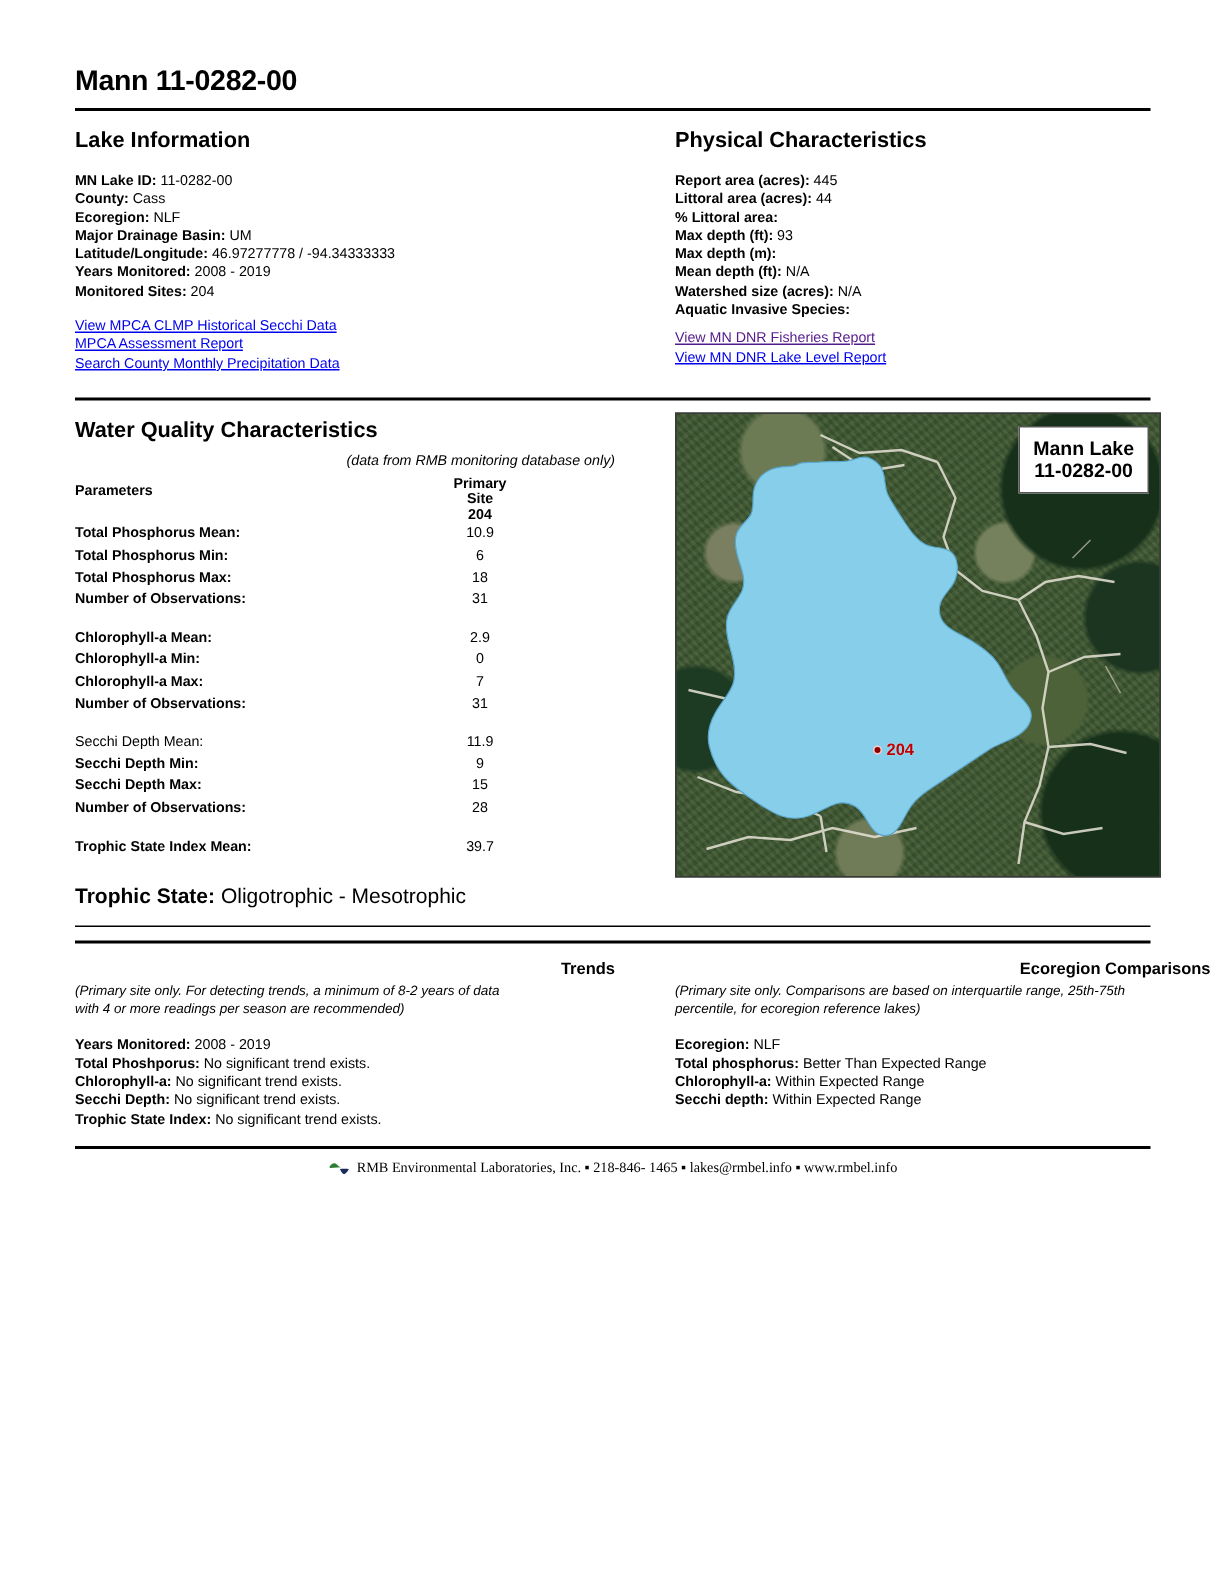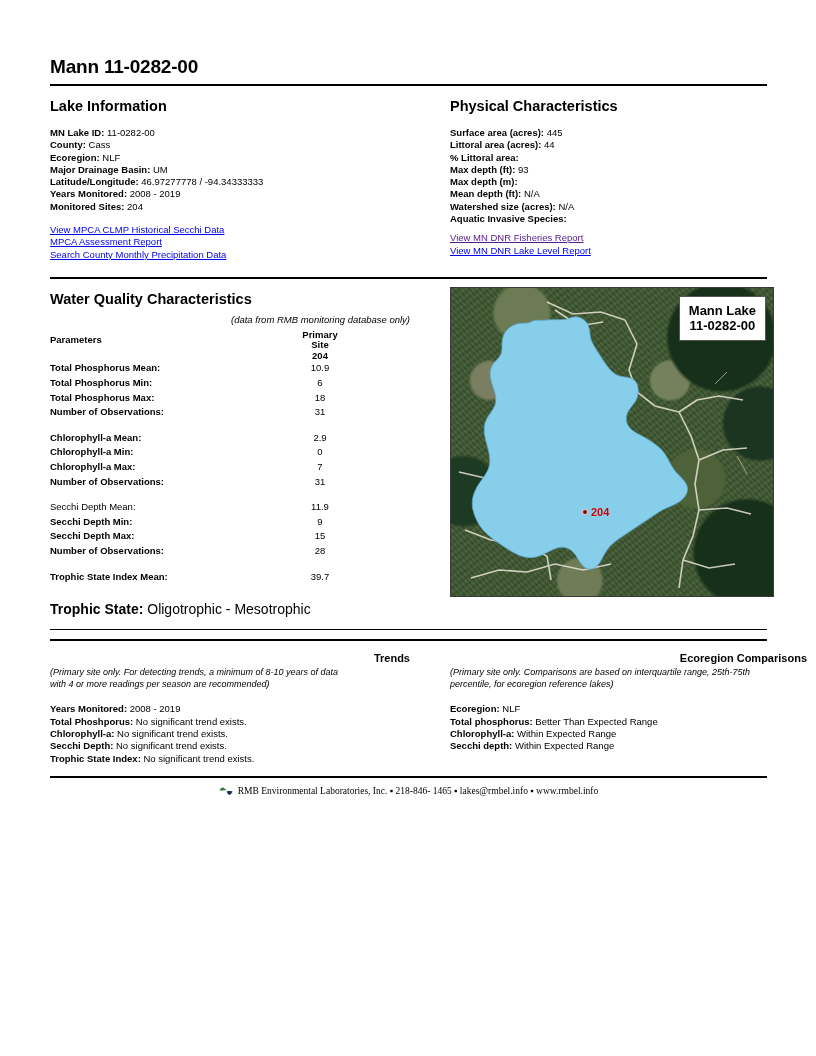--- a/index.html
+++ b/index.html
@@ -11,21 +11,21 @@
     width: 816px;
     height: 1056px;
     font-family: "Liberation Sans", sans-serif;
     color: #000000;
     position: relative;
     overflow: hidden;
   }
   .page {
     position: absolute;
     left: 50px;
-    top: 56px;
+    top: 44px;
     width: 717px;
   }
   
   .doc-title {
     font-size: 19px;
     font-weight: bold;
     letter-spacing: -0.2px;
     margin: 0 0 6px 0;
     line-height: 22px;
   }
@@ -237,21 +237,21 @@
       <div class="links">
         <a class="lnk">View MPCA CLMP Historical Secchi Data</a>
         <a class="lnk">MPCA Assessment Report</a>
         <a class="lnk">Search County Monthly Precipitation Data</a>
       </div>
     </div>
 
     <div class="col-r">
       <div class="sec-head">Physical Characteristics</div>
       <div>
-        <div class="kv"><b>Surface area (acres):</b> <span>445</span></div>
+        <div class="kv"><b>Report area (acres):</b> <span>445</span></div>
         <div class="kv"><b>Littoral area (acres):</b> <span>44</span></div>
         <div class="kv"><b>% Littoral area:</b> <span></span></div>
         <div class="kv"><b>Max depth (ft):</b> <span>93</span></div>
         <div class="kv"><b>Max depth (m):</b> <span></span></div>
         <div class="kv"><b>Mean depth (ft):</b> <span>N/A</span></div>
         <div class="kv"><b>Watershed size (acres):</b> <span>N/A</span></div>
         <div class="kv"><b>Aquatic Invasive Species:</b> <span></span></div>
       </div>
       <div class="links" style="margin-top:7px">
         <a class="lnk visited">View MN DNR Fisheries Report</a>
@@ -426,21 +426,21 @@
 
   <div class="bottom-gap"></div>
   <hr class="rule-thin">
   <div style="height:9px"></div>
   <hr class="rule">
 
   <div class="cols">
 
     <div class="col-l">
       <div class="b-head">Trends</div>
-      <div class="b-sub">(Primary site only. For detecting trends, a minimum of 8-10 years of data</div>
+      <div class="b-sub">(Primary site only. For detecting trends, a minimum of 8-2 years of data</div>
       <div class="b-sub">with 4 or more readings per season are recommended)</div>
       <div class="b-list">
         <div class="kv"><b>Years Monitored:</b> <span>2008 - 2019</span></div>
         <div class="kv"><b>Total Phoshporus:</b> <span>No significant trend exists.</span></div>
         <div class="kv"><b>Chlorophyll-a:</b> <span>No significant trend exists.</span></div>
         <div class="kv"><b>Secchi Depth:</b> <span>No significant trend exists.</span></div>
         <div class="kv"><b>Trophic State Index:</b> <span>No significant trend exists.</span></div>
       </div>
     </div>
 

